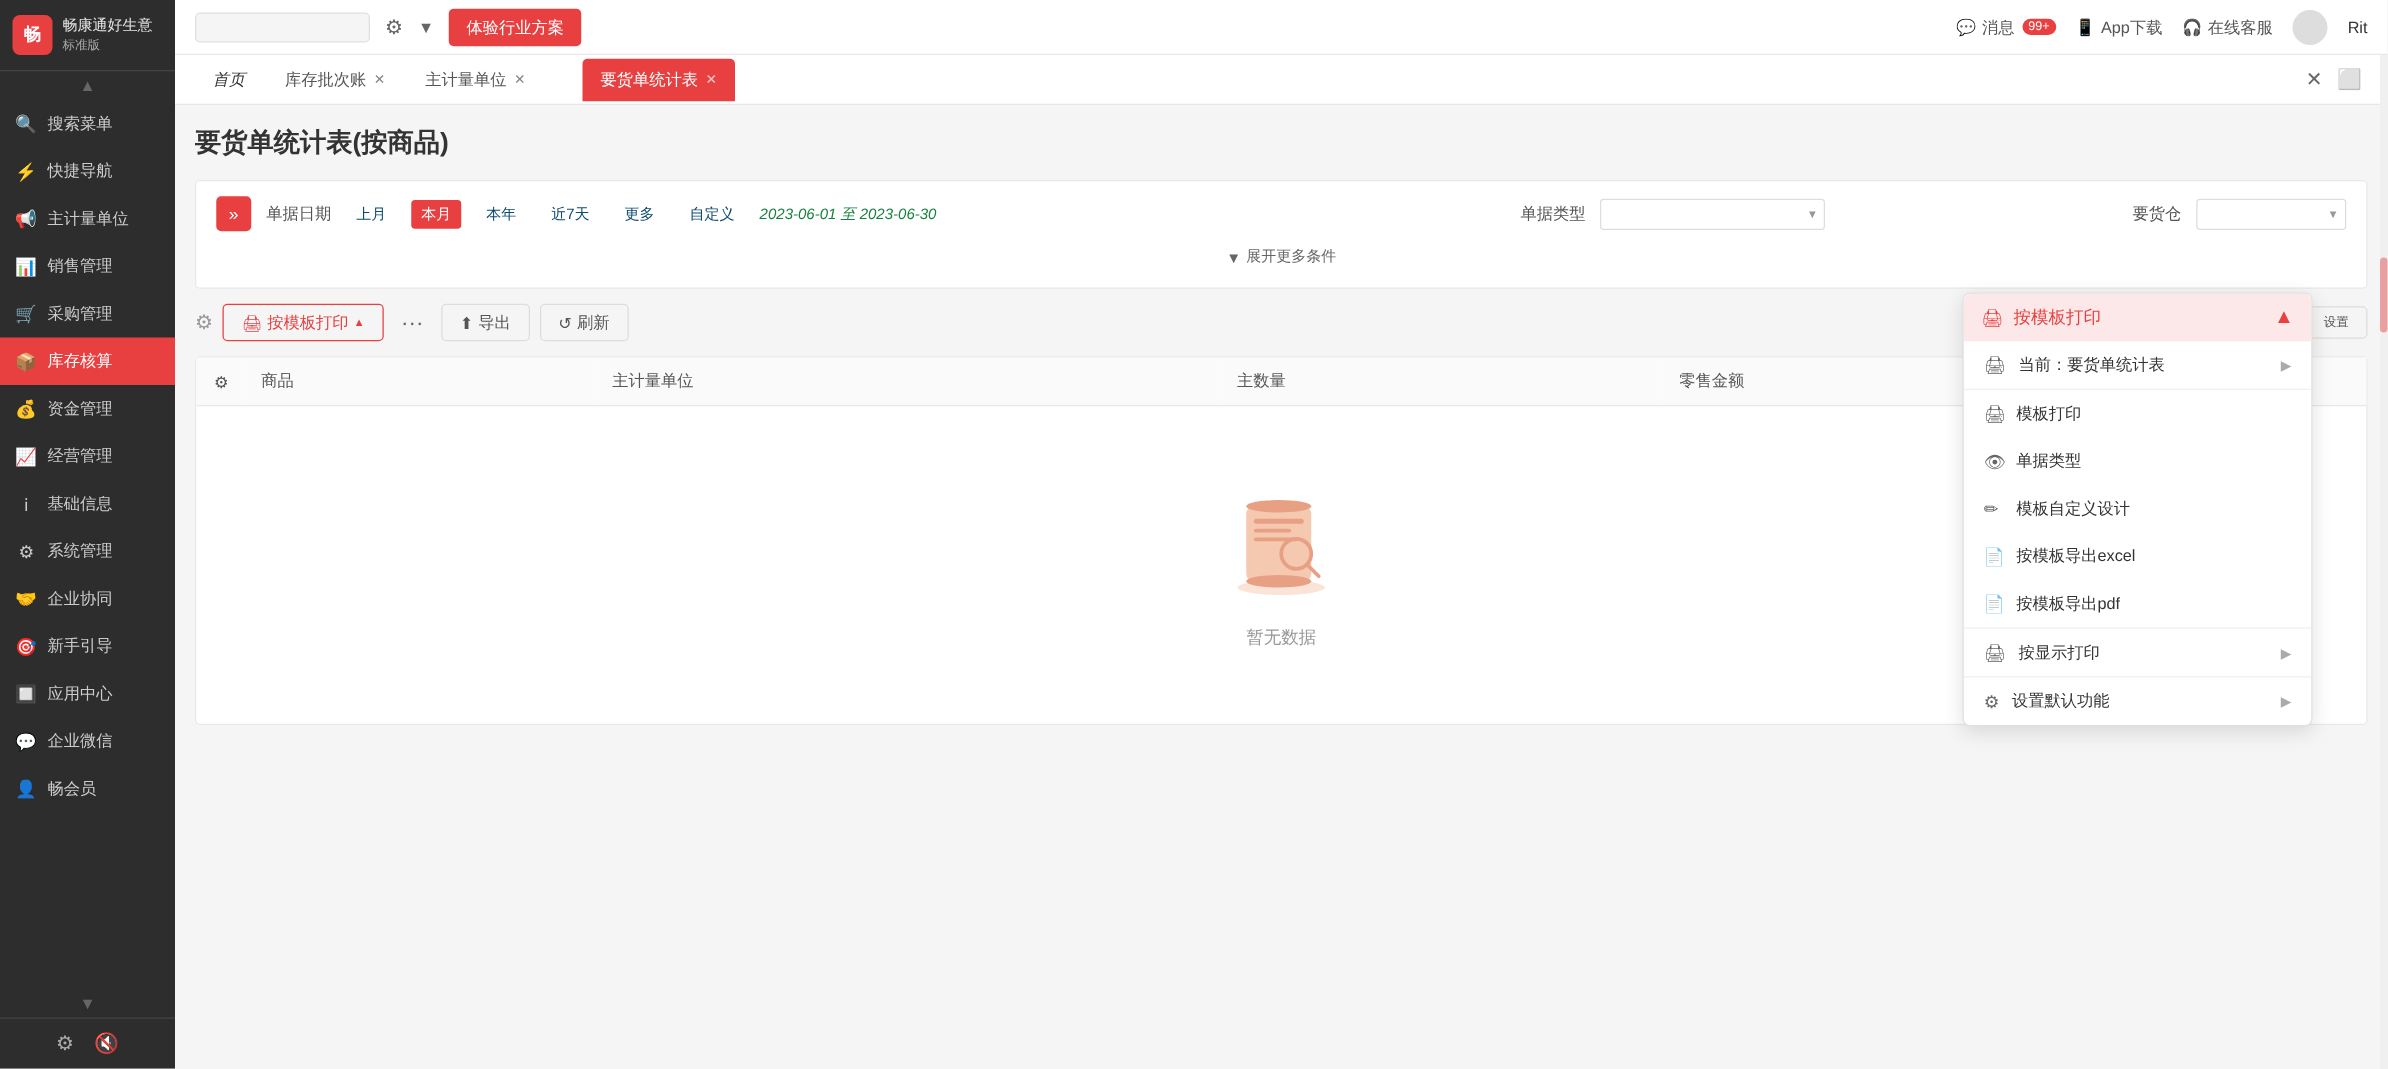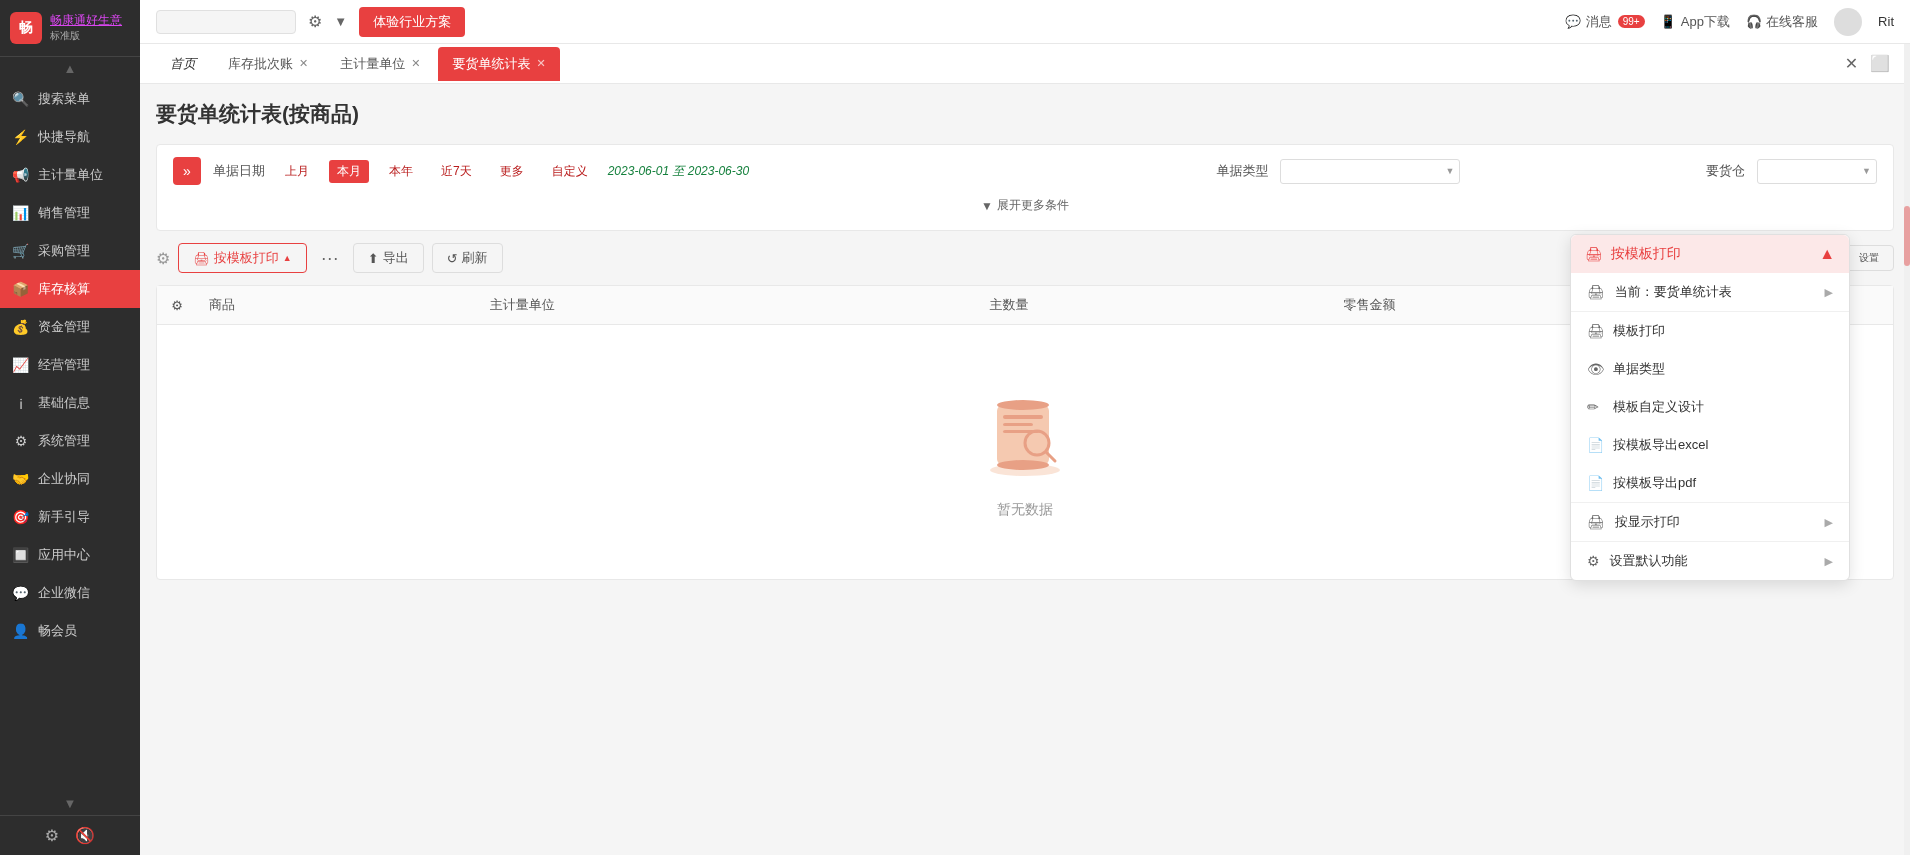--- a/index.html
+++ b/index.html
@@ -28,21 +28,21 @@
       height: 32px;
       background: #e84040;
       border-radius: 6px;
       display: flex;
       align-items: center;
       justify-content: center;
       color: white;
       font-weight: bold;
       font-size: 14px;
     }
-    .logo-text { font-size: 12px; color: #d946ef; line-height: 1.3; text-decoration: underline; }
+    .logo-text { font-size: 12px; color: #e5e5e5; line-height: 1.3; }
     .logo-tag { font-size: 10px; color: #aaa; }
     .sidebar-nav { flex: 1; overflow-y: auto; }
     .nav-item {
       display: flex;
       align-items: center;
       padding: 10px 12px;
       gap: 8px;
       color: #ccc;
       cursor: pointer;
       font-size: 13px;
@@ -148,21 +148,21 @@
       padding: 8px 14px;
       border-radius: 4px 4px 0 0;
       cursor: pointer;
       font-size: 13px;
       display: flex;
       align-items: center;
       gap: 6px;
       color: #555;
       position: relative;
     }
-    .tab.active { background: #e84040; color: white; }
+    .tab.active { background: #e84040; color: white; margin-left: 28px; }
     .tab .tab-close { font-size: 11px; opacity: 0.7; }
     .tab.home { background: transparent; color: #333; font-style: italic; }
     .tabbar-right { margin-left: auto; display: flex; align-items: center; gap: 4px; }
     .tabbar-icon-btn { background: none; border: none; cursor: pointer; color: #666; font-size: 16px; padding: 4px; }
 
     
     .content {
       flex: 1;
       overflow: auto;
       padding: 16px;
@@ -190,21 +190,21 @@
       margin-bottom: 8px;
     }
     .filter-row:last-child { margin-bottom: 0; }
     .filter-label { color: #555; font-size: 13px; white-space: nowrap; }
     .date-btn {
       background: none;
       border: none;
       padding: 3px 8px;
       cursor: pointer;
       font-size: 12px;
-      color: #b91c1c;
+      color: #0c4a6e;
       border-radius: 3px;
     }
     .date-btn.active { background: #e84040; color: white; border-radius: 3px; }
     .date-range { color: #15803d; font-size: 12px; font-style: italic; }
     .filter-select {
       border: 1px solid #ddd;
       border-radius: 3px;
       padding: 4px 24px 4px 8px;
       font-size: 13px;
       color: #333;

